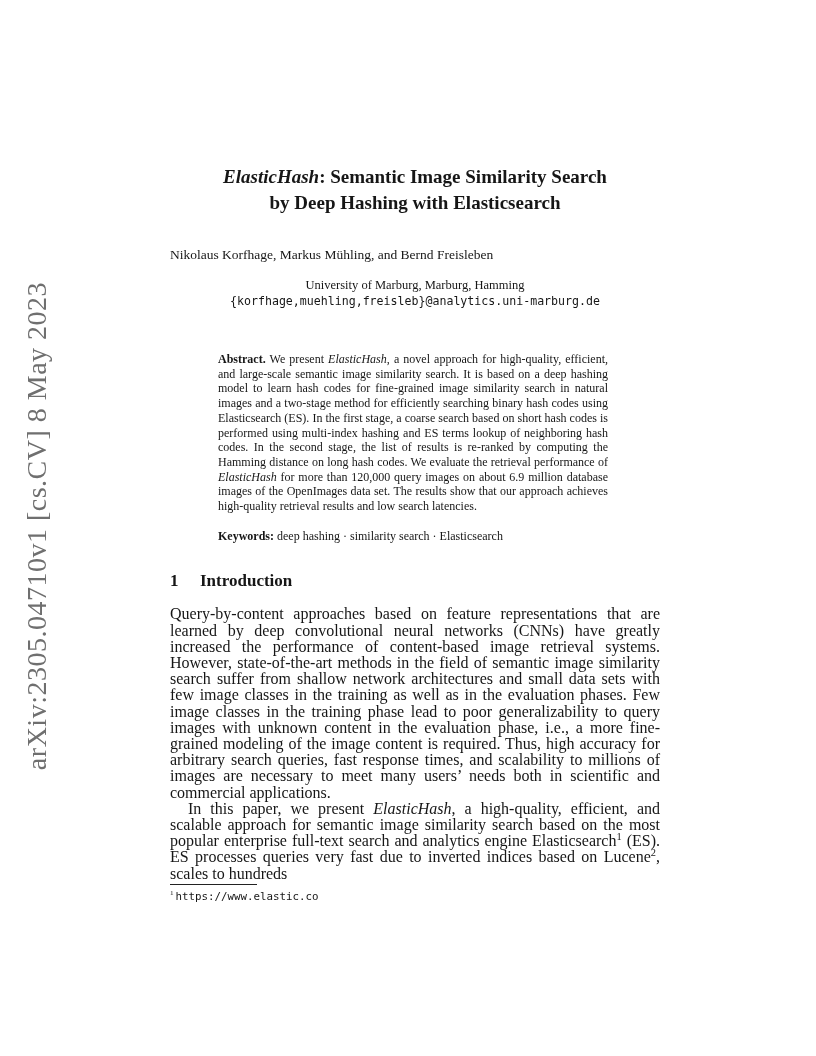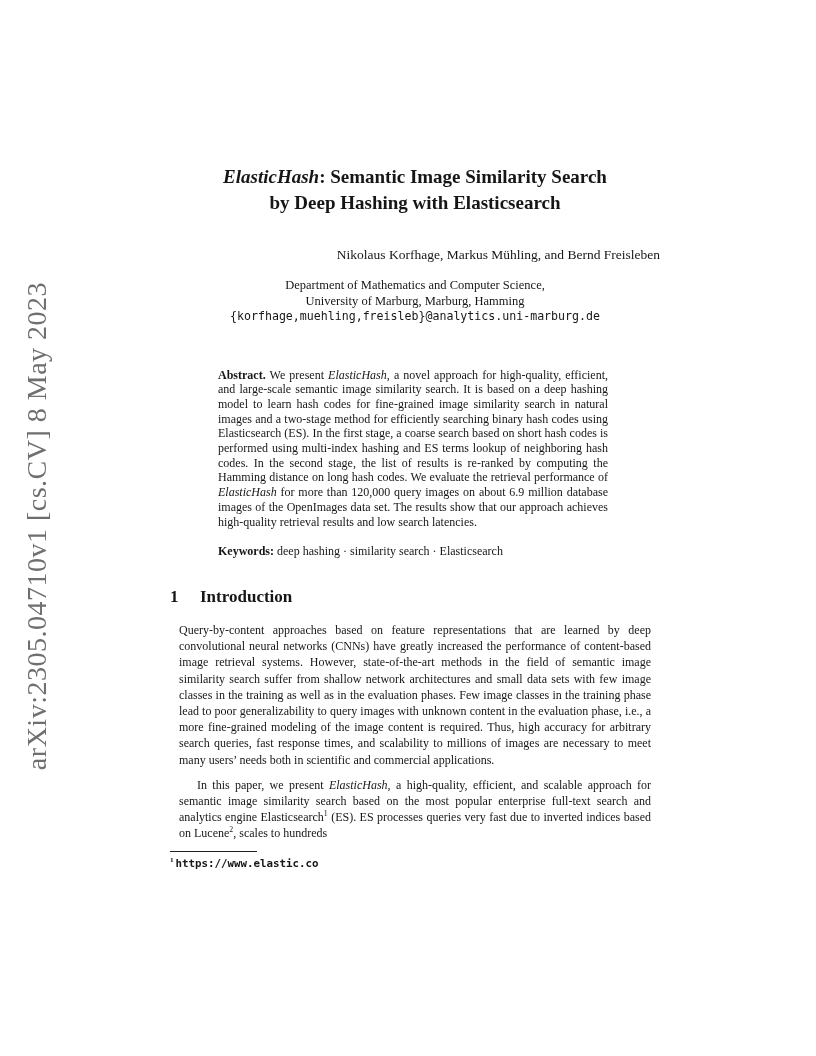--- a/index.html
+++ b/index.html
@@ -33,21 +33,21 @@
   }
   .title {
     margin-top: 148px;
     text-align: center;
     font-size: 19px;
     font-weight: 700;
     line-height: 26px;
   }
   .authors {
     margin-top: 31px;
-    text-align: right;
+    text-align: left;
     font-size: 13.5px;
     line-height: 16px;
   }
   .affiliation {
     margin-top: 15px;
     text-align: center;
     font-size: 12.5px;
     line-height: 15.5px;
   }
   .affil-email {
@@ -66,41 +66,40 @@
     line-height: 14.7px;
   }
   .section-heading {
     margin-top: 28px;
     font-size: 17px;
     font-weight: 700;
     line-height: 20px;
   }
   .section-number { display: inline-block; min-width: 30px; }
   .body-par {
-    margin: 9px;
-    font-size: 12px;
+    margin: 0;
+    font-size: 16px;
     line-height: 16.2px;
     text-align: justify;
   }
   .par-first { margin-top: 15px; }
   .par-indent { text-indent: 18px; }
   .s-b  { font-weight: 700; }
   .s-i  { font-style: italic; }
   .s-bi { font-weight: 700; font-style: italic; }
   sup { font-size: 0.65em; line-height: 0; }
   .footnote-block { margin-top: 2px; }
   .footnote-rule {
     width: 87px; height: 0;
     border-top: 1px solid #222;
     margin-bottom: 4px;
   }
   .footnote {
     font-size: 11px;
     line-height: 15px;
-    font-weight: bold;
   }
   .footnote .fn-marker { margin-right: 2px; }
   .fn-url {
     font-family: "DejaVu Sans Mono", monospace;
     font-size: 10.8px;
     color: #161616;
     text-decoration: none;
   }
 </style>
 </head>
@@ -113,21 +112,20 @@
 <div class="content">
 
   <h1 class="title">
     <span><span class="s-bi">ElasticHash</span><span class="s-b">: Semantic Image Similarity Search</span></span><br>
     <span><span class="s-b">by Deep Hashing with Elasticsearch</span></span>
   </h1>
 
   <div class="authors">Nikolaus Korfhage, Markus Mühling, and Bernd Freisleben</div>
 
   <div class="affiliation">
-    <div>Department of Mathematics and Computer Science,</div>
     <div>University of Marburg, Marburg, Hamming</div>
     <div class="affil-email">{korfhage,muehling,freisleb}@analytics.uni-marburg.de</div>
   </div>
 
   <div class="abstract-block"><span class="s-b">Abstract.</span><span> We present </span><span class="s-i">ElasticHash</span><span>, a novel approach for high-quality, efficient, and large-scale semantic image similarity search. It is based on a deep hashing model to learn hash codes for fine-grained image similarity search in natural images and a two-stage method for efficiently searching binary hash codes using Elasticsearch (ES). In the first stage, a coarse search based on short hash codes is performed using multi-index hashing and ES terms lookup of neighboring hash codes. In the second stage, the list of results is re-ranked by computing the Hamming distance on long hash codes. We evaluate the retrieval performance of </span><span class="s-i">ElasticHash</span><span> for more than 120,000 query images on about 6.9 million database images of the OpenImages data set. The results show that our approach achieves high-quality retrieval results and low search latencies.</span></div>
 
   <div class="keywords"><span class="s-b">Keywords:</span><span> deep hashing · similarity search · Elasticsearch</span></div>
 
   <h2 class="section-heading">
     <span class="section-number">1</span><span>Introduction</span>

